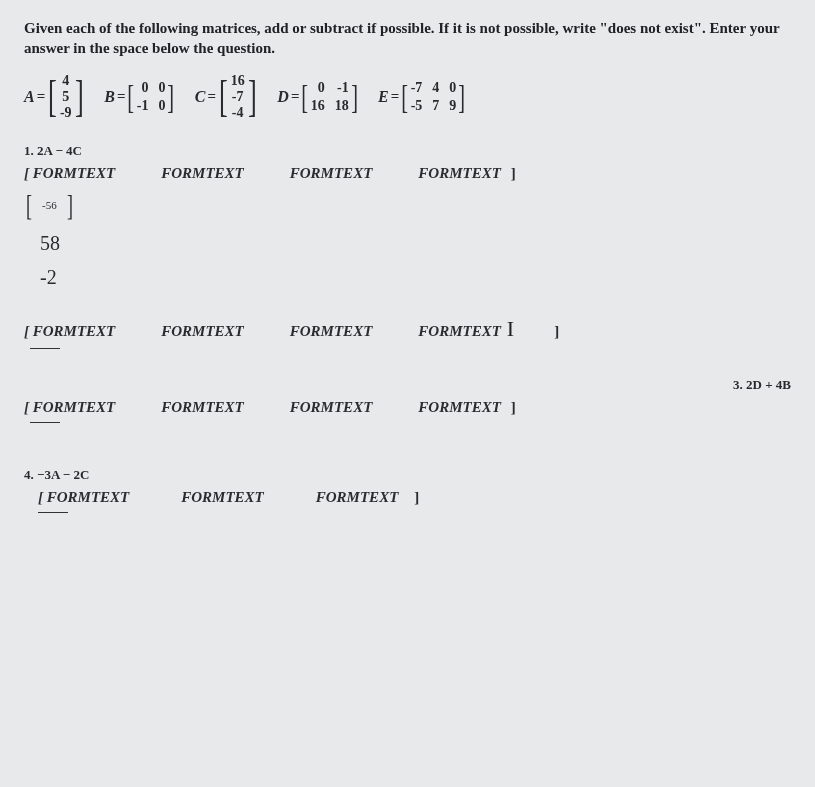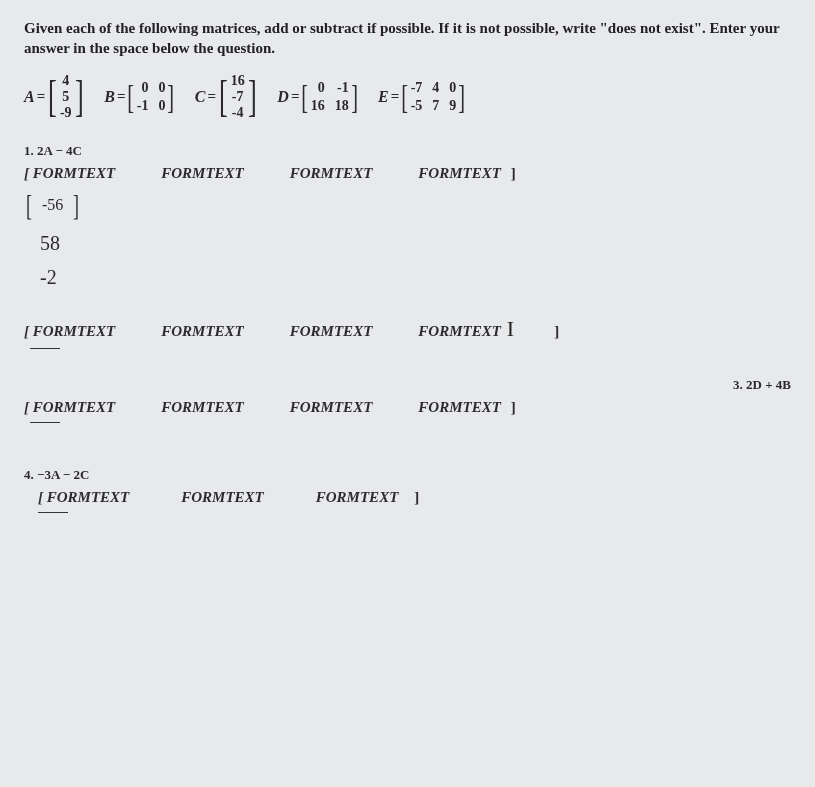--- a/index.html
+++ b/index.html
@@ -72,21 +72,21 @@
       gap: 46px;
       font-weight: bold;
       font-style: italic;
       font-size: 15px;
       margin-bottom: 6px;
       color: #2c2c30;
     }
     .formtext-row .rb { font-style: normal; margin-left: -36px; }
     .ans56-wrap { display:flex; align-items:center; gap:2px; margin-top:4px; margin-bottom:4px;}
     .ans56-wrap .br { font-size: 30px; transform: scaleX(0.6); font-weight:400;}
-    .ans56 { font-weight: 400; font-size: 16px; padding: 0 6px;}
+    .ans56 { font-weight: 400; font-size: 11px; padding: 0 6px;}
     .subnums { margin-left: 16px; font-size: 20px; line-height: 1.7; margin-bottom: 16px;}
     .underline-short {
       width: 30px;
       border-bottom: 1.5px solid #333;
       margin-top: 6px;
       margin-left: 6px;
     }
     .cursor {
       font-family: serif;
       font-size: 22px;

